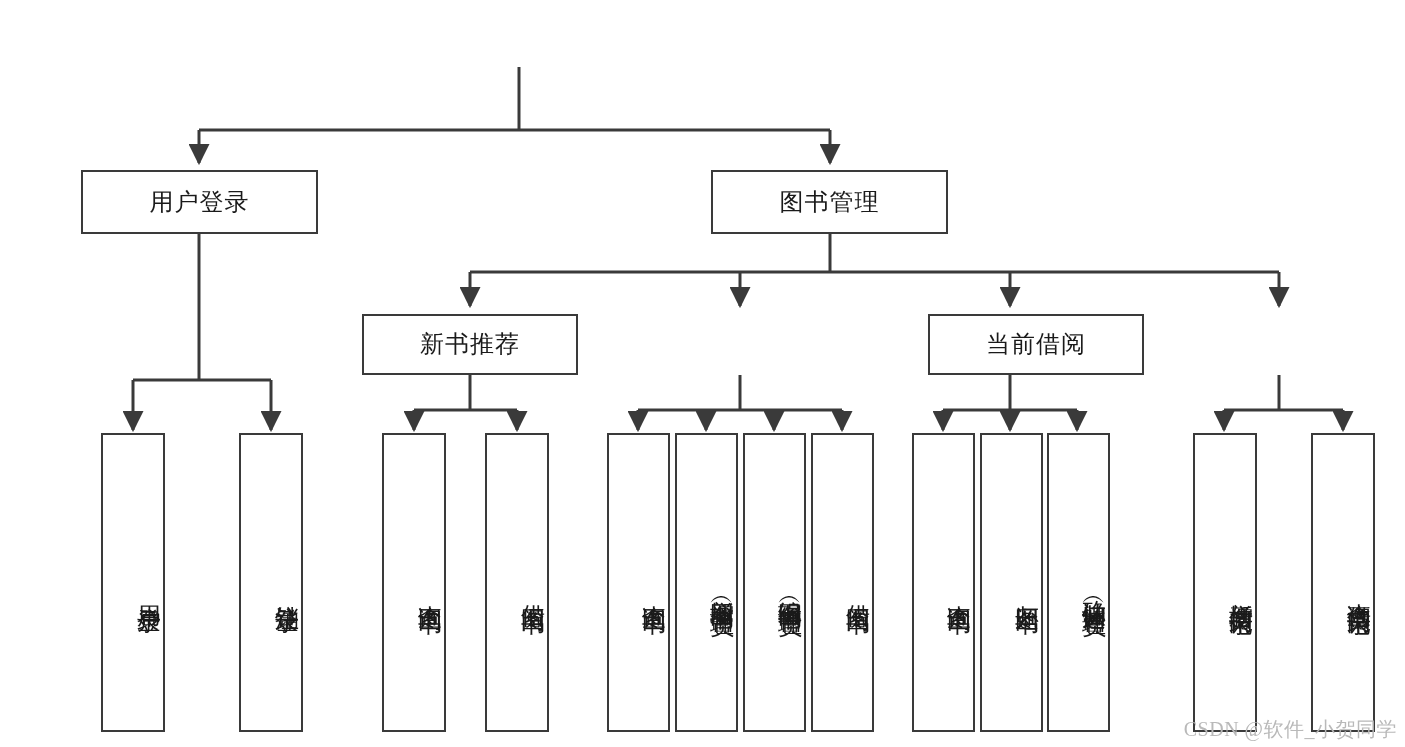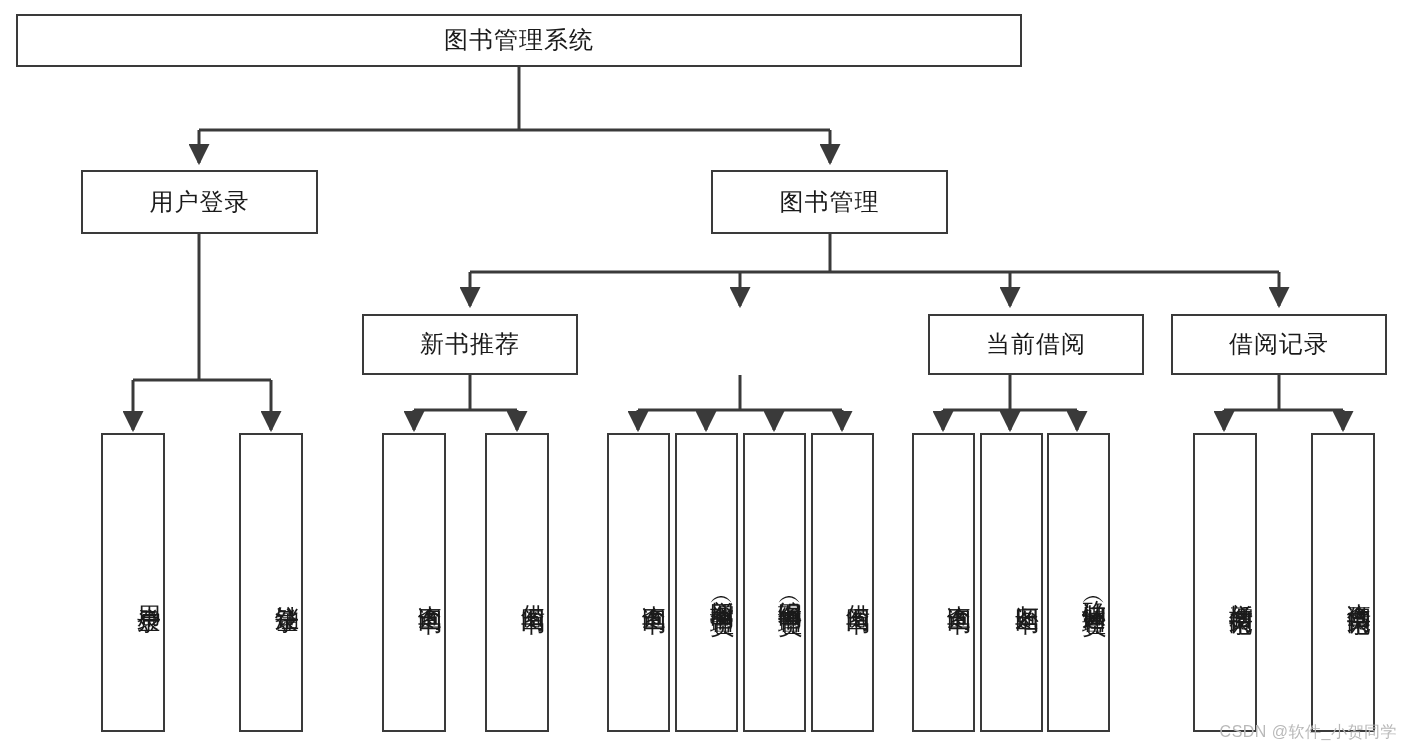--- a/index.html
+++ b/index.html
@@ -55,25 +55,26 @@
   .node.v .vtext {
     writing-mode: vertical-rl;
     text-orientation: upright;
     white-space: pre-line;
     text-align: left;
   }
   .watermark {
     position: absolute;
     right: 8px;
     bottom: 4px;
-    font-size: 16px;
+    font-size: 20px;
     color: #b9b9b9;
     letter-spacing: 0.5px;
     z-index: 5;
     white-space: nowrap;
+    font-family: Liberation Serif, serif;
   }
 </style>
 </head>
 <body>
 
 <div id="canvas">
 
   <svg id="edges" viewBox="0 0 1405 747" xmlns="http://www.w3.org/2000/svg">
     <defs>
       <marker id="arrow" viewBox="0 0 10 10" refX="9" refY="5" markerWidth="7" markerHeight="7" orient="auto-start-reverse">
@@ -117,44 +118,38 @@
       <path d="M 1010 410 L 1010 430" marker-end="url(#arrow)"></path>
       <path d="M 1077 410 L 1077 430" marker-end="url(#arrow)"></path>
 
       <path d="M 1279 375 L 1279 410"></path>
       <path d="M 1224 410 L 1343 410"></path>
       <path d="M 1224 410 L 1224 430" marker-end="url(#arrow)"></path>
       <path d="M 1343 410 L 1343 430" marker-end="url(#arrow)"></path>
     </g>
   </svg>
 
-  <div class="node h" style="left:16px; top:14px; width:1006px; height:53px;">
-    <span>图书管理系统</span>
-  </div>
 
   <div class="node h" style="left:81px; top:170px; width:237px; height:64px;">
     <span>用户登录</span>
   </div>
 
   <div class="node h" style="left:362px; top:314px; width:216px; height:61px;">
     <span>新书推荐</span>
   </div>
 
   <div class="node h" style="left:711px; top:170px; width:237px; height:64px;">
     <span>图书管理</span>
   </div>
 
 
   <div class="node h" style="left:928px; top:314px; width:216px; height:61px;">
     <span>当前借阅</span>
   </div>
 
-  <div class="node h" style="left:1171px; top:314px; width:216px; height:61px;">
-    <span>借阅记录</span>
-  </div>
 
   <div class="node v" style="left:101px; top:433px; width:64px; height:299px;">
     <span class="vtext">用户登录</span>
   </div>
 
   <div class="node v" style="left:239px; top:433px; width:64px; height:299px;">
     <span class="vtext">注销登录</span>
   </div>
 
   <div class="node v" style="left:382px; top:433px; width:64px; height:299px;">

